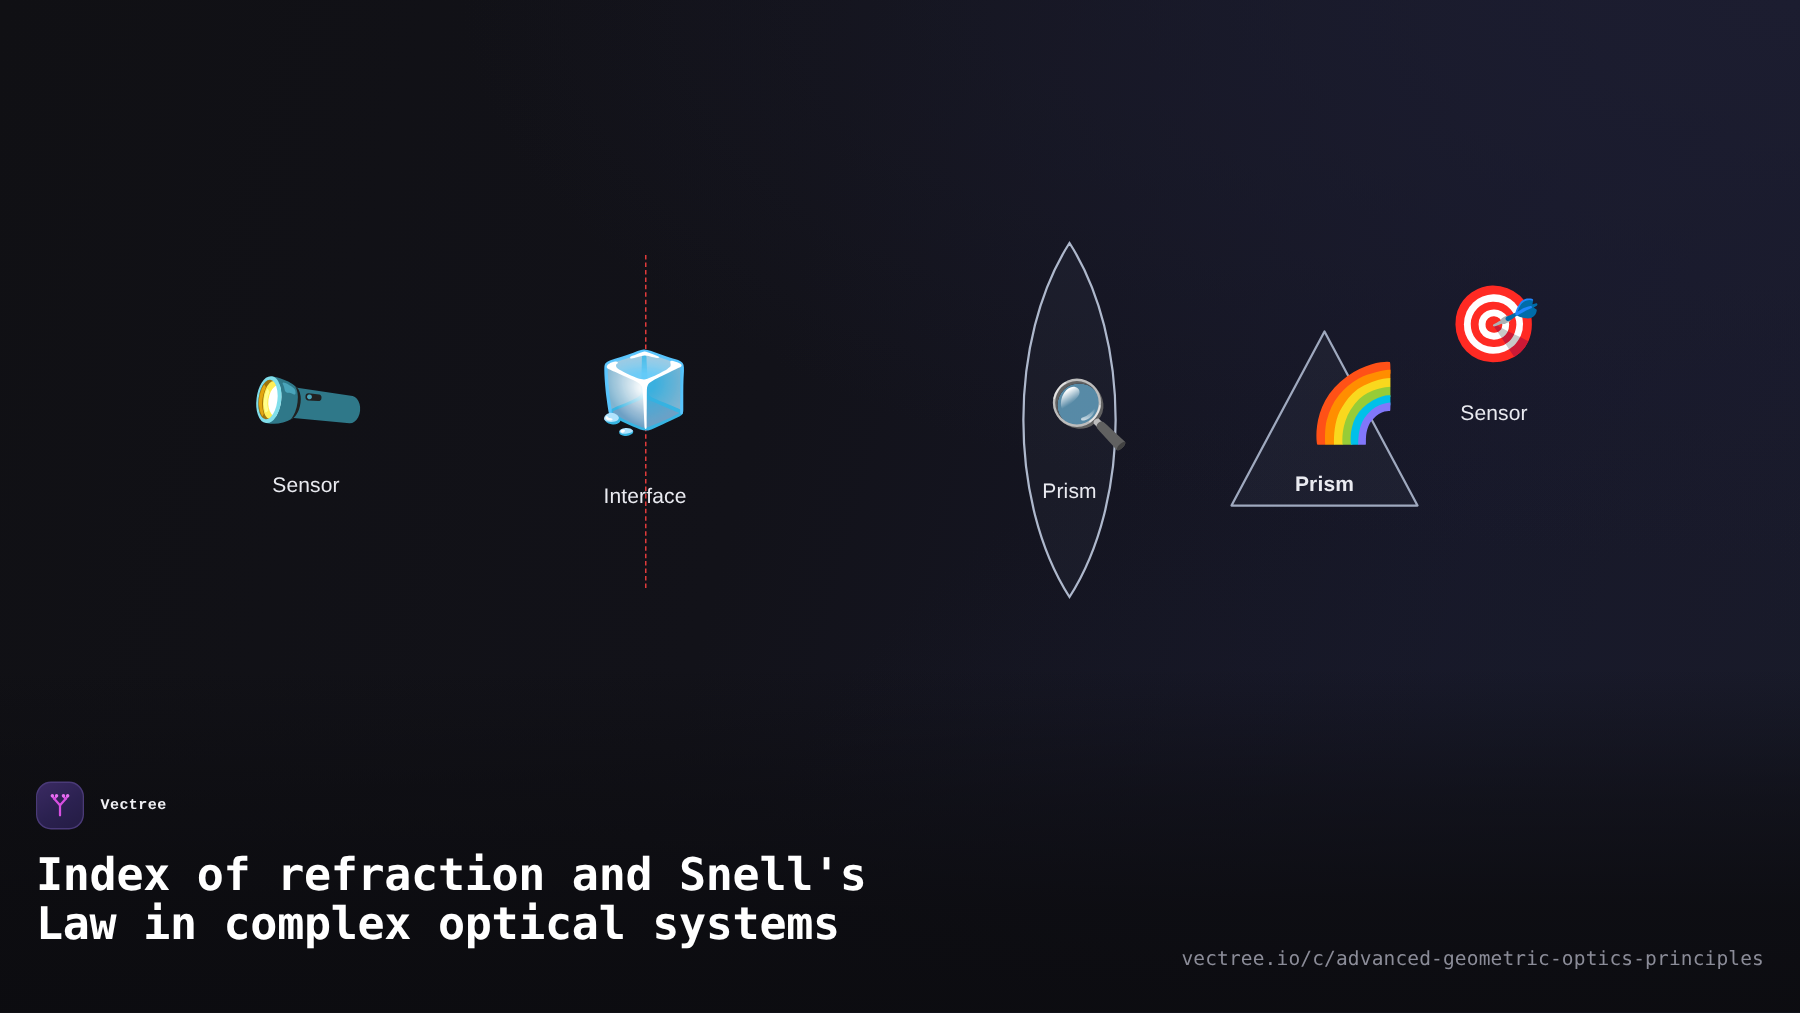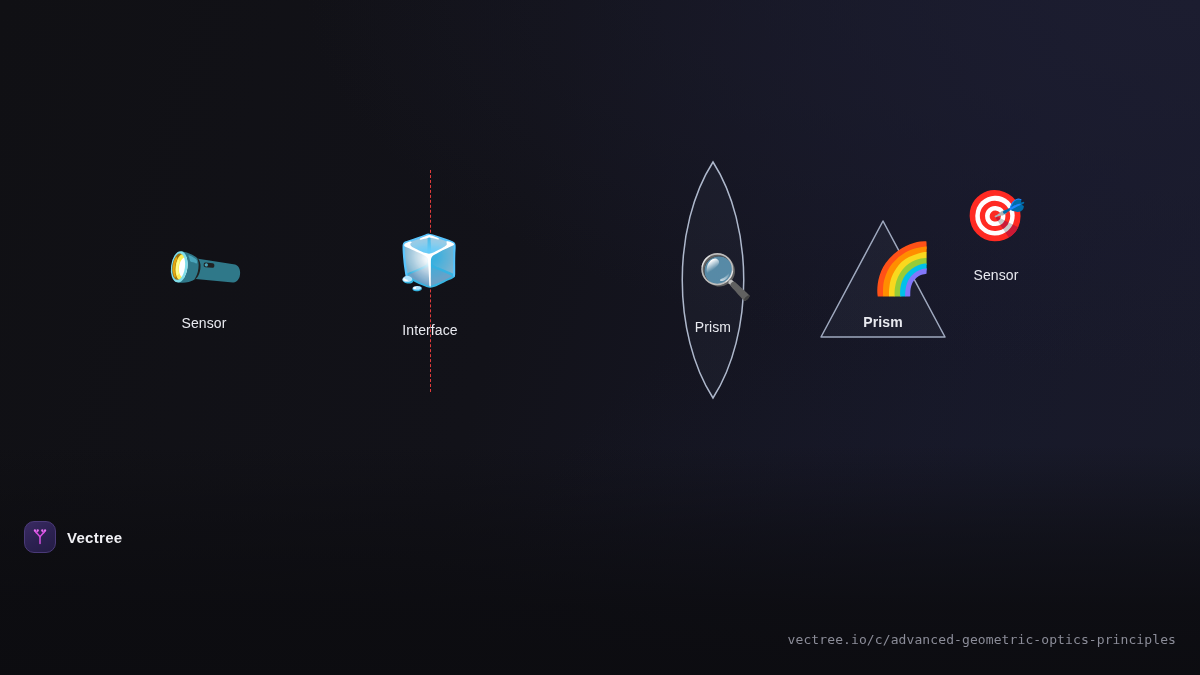--- a/index.html
+++ b/index.html
@@ -139,22 +139,22 @@
     border-radius:10px;
     background:linear-gradient(150deg, #3a2a62 0%, #2b2150 55%, #241c44 100%);
     border:1px solid #4a3a78;
     display:flex;
     align-items:center;
     justify-content:center;
     flex:0 0 auto;
   }
   #brand-badge svg { display:block; }
   #brand-name {
-    font-family:Liberation Sans, sans-serif;
-    font-size:15px;
+    font-family:Liberation Mono, monospace;
+    font-size:10px;
     font-weight:bold;
     color:#f0f0f4;
     letter-spacing:0.3px;
   }
 
   #headline {
     position:absolute;
     left:24px;
     top:52px;
     width:760px;
@@ -241,18 +241,20 @@
             <circle cx="4.9" cy="3.5" r="1.15"></circle>
             <circle cx="7.7" cy="3.5" r="1.15"></circle>
             <circle cx="12.3" cy="3.5" r="1.15"></circle>
             <circle cx="15.1" cy="3.5" r="1.15"></circle>
           </g>
         </svg>
       </div>
       <span id="brand-name">Vectree</span>
     </div>
 
+    <div id="headline">Index of refraction and Snell's
+Law in complex optical systems</div>
 
     <div id="footer-url">vectree.io/c/advanced-geometric-optics-principles</div>
 
   </div>
 
 </div>
 
 </body></html>

